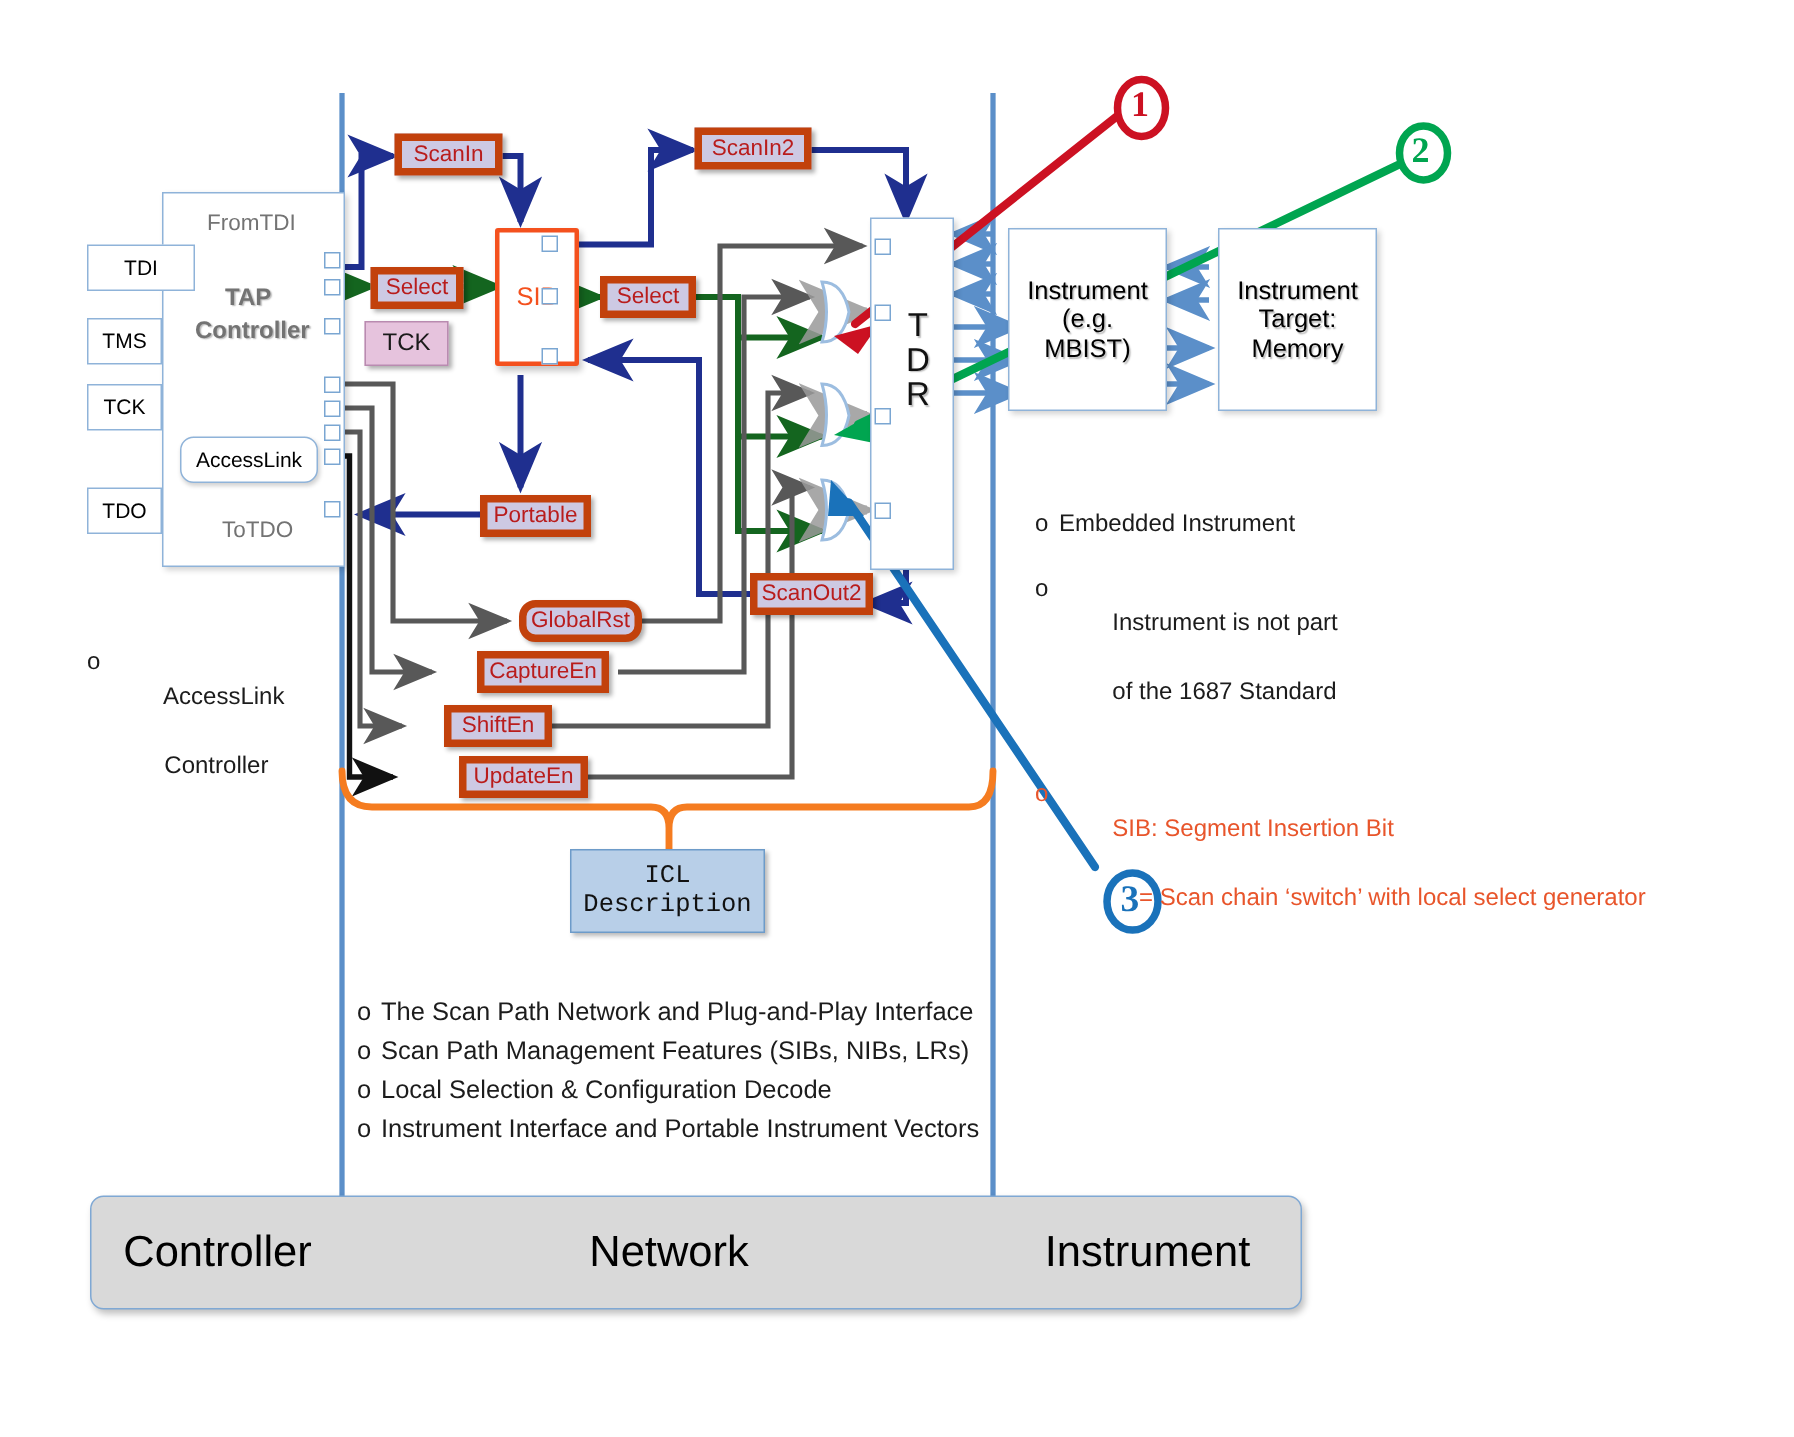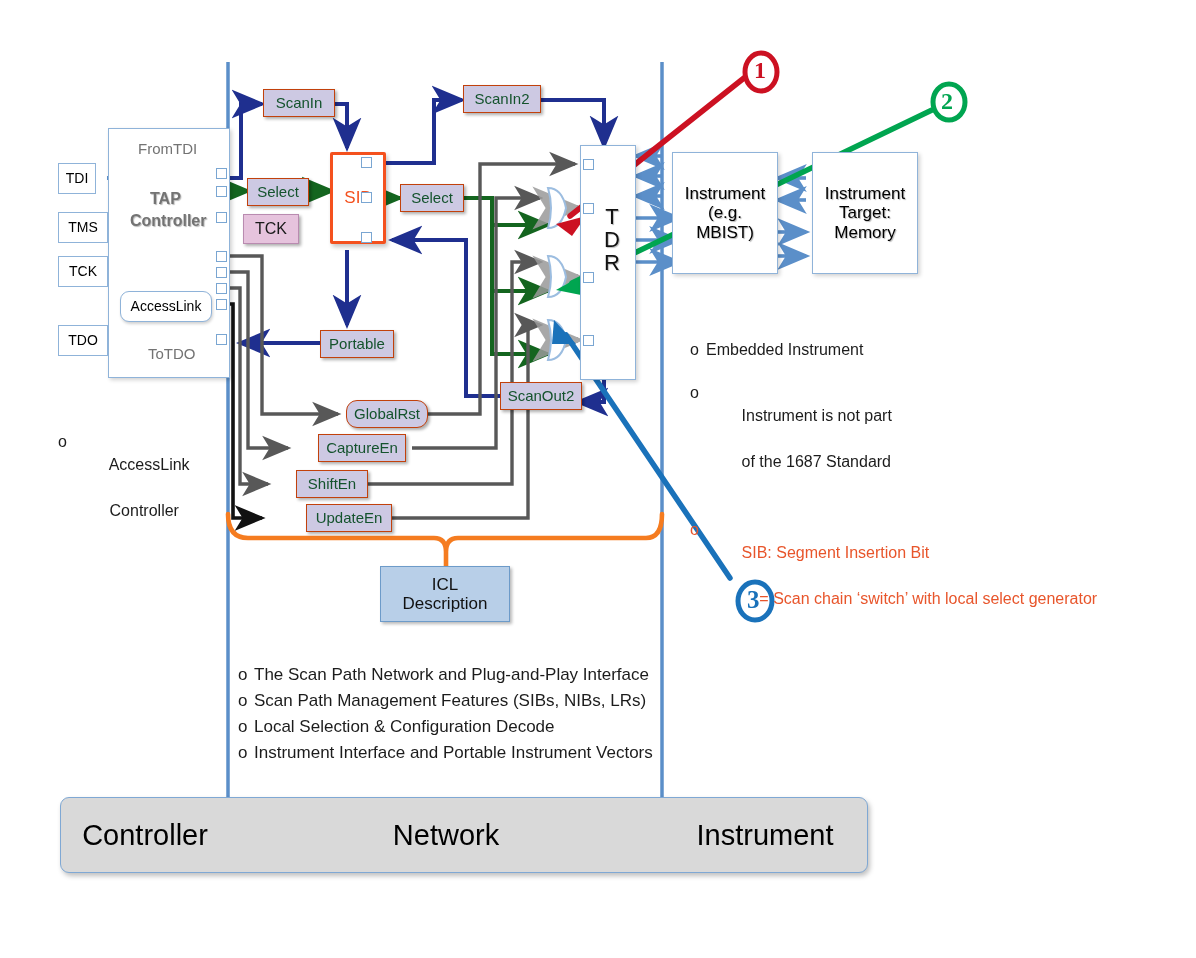--- a/index.html
+++ b/index.html
@@ -6,26 +6,26 @@
   body{width:1196px;height:958px;position:relative;overflow:hidden;
        font-family:"Liberation Sans","DejaVu Sans",sans-serif;}
   #stage{position:absolute;left:0;top:0;width:1196px;height:958px;}
   svg.layer{position:absolute;left:0;top:0;width:1196px;height:958px;overflow:visible;}
   .lbl{position:absolute;white-space:nowrap;color:#737373;}
 
   
   .box{position:absolute;box-sizing:border-box;display:flex;align-items:center;
        justify-content:center;text-align:center;line-height:1.12;}
   .b-white{background:#ffffff;border:1px solid #8fb3d9;}
-  .b-lav{background:#cdc9e3;border:1px solid #c2410c;
-         box-shadow:2px 2px 3px rgba(0,0,0,.32);font-size:15px;color:#14532d;}
+  .b-lav{background:#cdc9e3;border:5px solid #c2410c;
+         box-shadow:2px 2px 3px rgba(0,0,0,.32);font-size:15px;color:#b91c1c;}
   .b-pink{background:#e6c3dd;border:1px solid #b98bb0;
           box-shadow:2px 2px 3px rgba(0,0,0,.32);font-size:16px;color:#1a1a1a;}
   .b-blue{background:#b8cfe8;border:1px solid #6d9bc9;
-          box-shadow:2px 2px 3px rgba(0,0,0,.28);font-size:17px;color:#111;}
+          box-shadow:2px 2px 3px rgba(0,0,0,.28);font-size:17px;color:#111;font-family:Liberation Mono, monospace;}
   .b-sib{background:#ffffff;border:3px solid #f4511e;border-radius:2px;
          box-shadow:2px 3px 4px rgba(0,0,0,.22);color:#f4511e;font-size:17px;}
   .b-outline{background:#ffffff;border:1px solid #8fb3d9;
              box-shadow:2px 2px 4px rgba(0,0,0,.18);}
   .b-round{background:#ffffff;border:1px solid #8fb3d9;border-radius:9px;
            box-shadow:1px 2px 3px rgba(0,0,0,.18);}
   .port{position:absolute;width:11px;height:11px;background:#fff;
         border:1px solid #7aa6d2;box-sizing:border-box;}
   .shadowtxt{text-shadow:1px 1px 1px rgba(0,0,0,.28);}
 
@@ -175,21 +175,21 @@
 
   <div class="lbl" style="left:138px;top:140px;font-size:15px;">FromTDI</div>
   <div class="lbl shadowtxt" style="left:150px;top:190px;font-size:16px;font-weight:bold;">TAP</div>
   <div class="lbl shadowtxt" style="left:130px;top:212px;font-size:16px;font-weight:bold;">Controller</div>
 
   <div class="box b-round" style="left:120px;top:291px;width:92px;height:31px;font-size:14px;">
     <span>AccessLink</span>
   </div>
   <div class="lbl" style="left:148px;top:345px;font-size:15px;">ToTDO</div>
 
-  <div class="box b-white" style="left:58px;top:163px;width:38px;height:31px;font-size:14px;">
+  <div class="box b-white" style="left:58px;top:163px;width:72px;height:31px;font-size:14px;">
     <span>TDI</span>
   </div>
   <div class="box b-white" style="left:58px;top:212px;width:50px;height:31px;font-size:14px;">
     <span>TMS</span>
   </div>
   <div class="box b-white" style="left:58px;top:256px;width:50px;height:31px;font-size:14px;">
     <span>TCK</span>
   </div>
   <div class="box b-white" style="left:58px;top:325px;width:50px;height:31px;font-size:14px;">
     <span>TDO</span>

